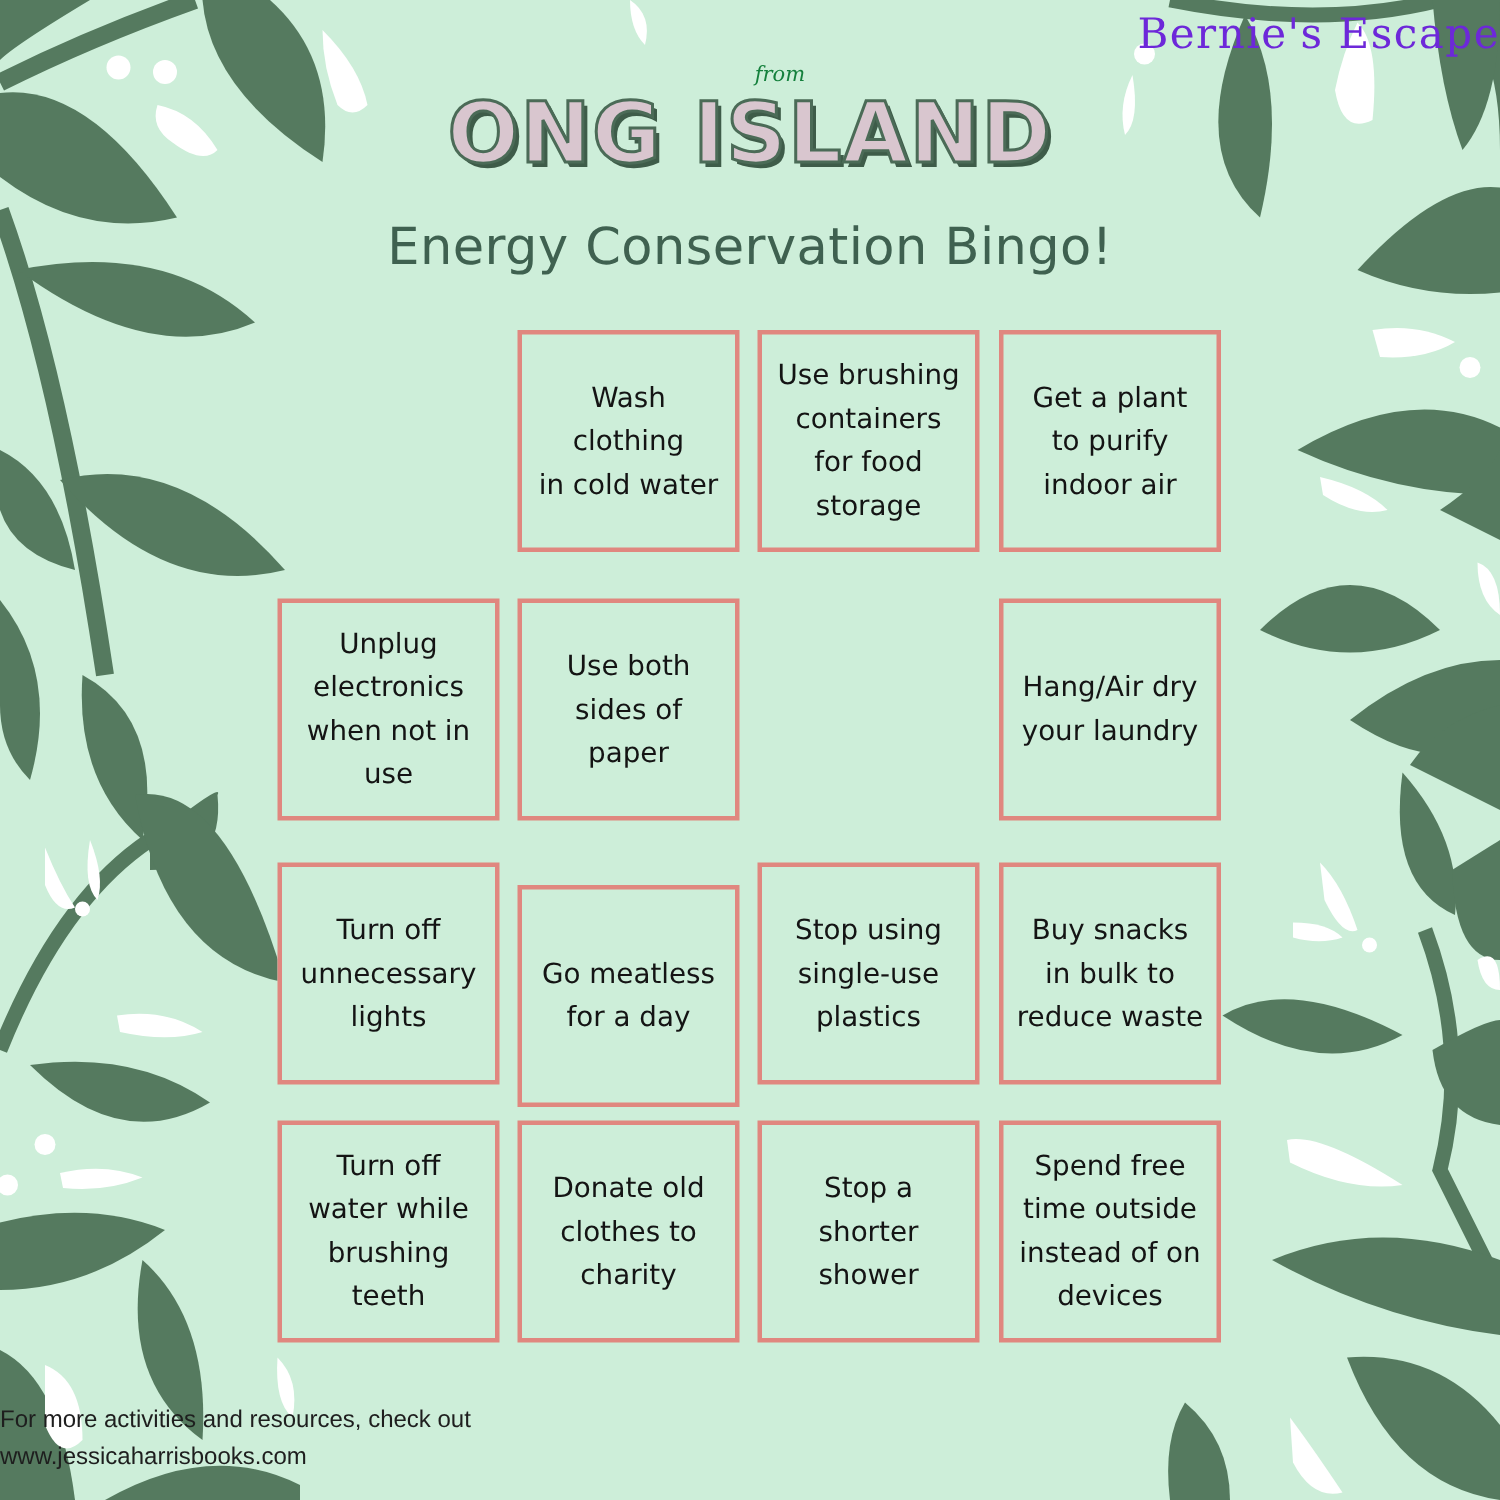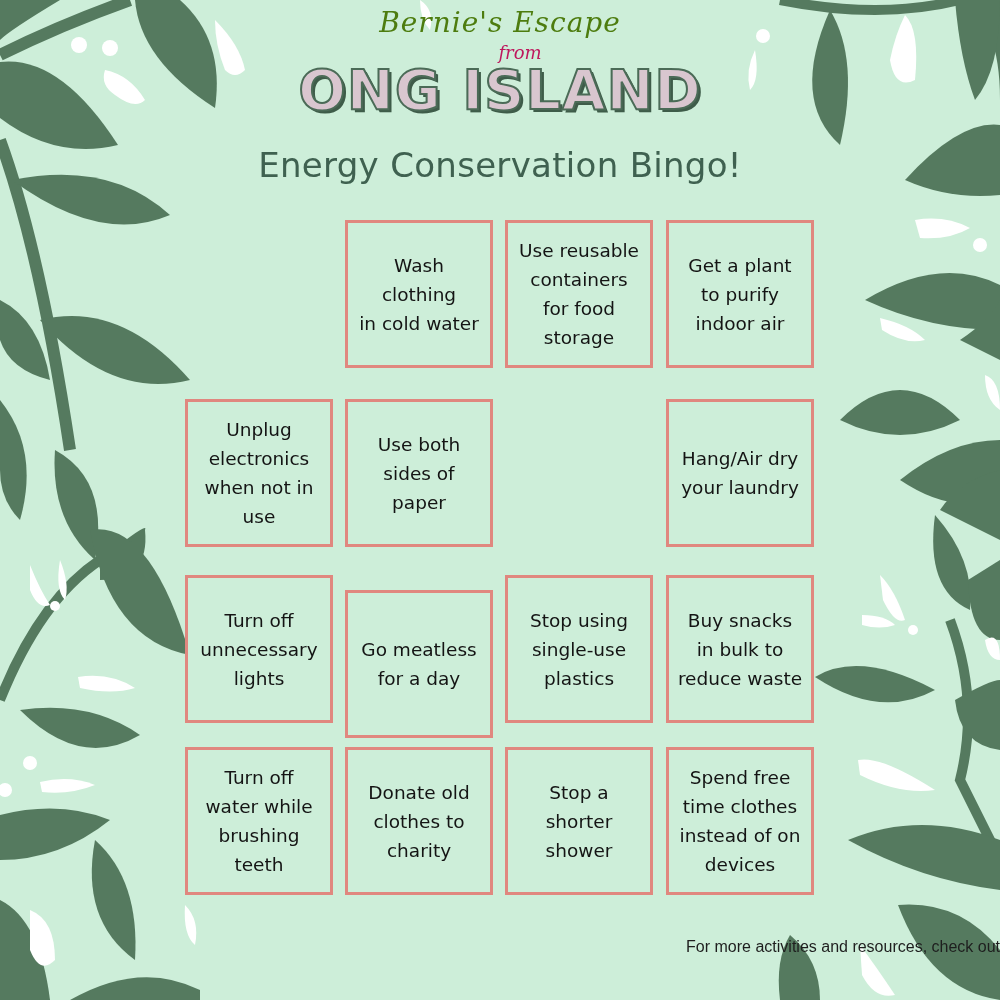--- a/index.html
+++ b/index.html
@@ -4,28 +4,28 @@
 <style>
   html, body { margin: 0; padding: 0; }
   body {
     width: 1000px; height: 1000px; overflow: hidden;
     background: #cdeed9; position: relative;
     font-family: "DejaVu Sans", sans-serif;
   }
   #decor { position: absolute; left: 0; top: 0; width: 1000px; height: 1000px; z-index: 0; }
   .layer { position: absolute; z-index: 1; }
   .brand-title {
-    left: 0; width: 1000px; top: 6px; text-align: center;
-    font-family: "DejaVu Serif", serif; font-style: italic;
-    color: #4d7c0f; font-size: 28px; letter-spacing: 1px;
+    left: 0; width: 1000px; top: 6px; text-align: right;
+    font-family: "DejaVu Serif", serif; 
+    color: #6d28d9; font-size: 28px; letter-spacing: 1px;
   }
   .brand-from {
     left: 0; width: 1000px; top: 42px; text-align: center;
     font-family: "DejaVu Serif", serif; font-style: italic;
-    color: #be185d; font-size: 18px; padding-left: 40px; box-sizing: border-box;
+    color: #15803d; font-size: 14px; padding-left: 40px; box-sizing: border-box;
   }
   .brand-island {
     left: 0; width: 1000px; top: 58px; text-align: center;
     font-family: "DejaVu Sans", sans-serif; font-weight: bold;
     font-size: 56px; letter-spacing: 1px; line-height: 64px;
     color: #d9c6cf;
     -webkit-text-stroke: 2px #4b6b57;
     text-shadow: 3px 3px 0 #3e5c49;
   }
   .page-title {
@@ -38,21 +38,21 @@
     position: absolute; width: 148px; height: 148px; box-sizing: border-box;
     border: 3px solid #e0877f; background: #cdeed9;
     display: flex; align-items: center; justify-content: center; text-align: center;
     padding: 4px;
   }
   .cell span {
     font-family: "DejaVu Sans", sans-serif; font-size: 18.5px; line-height: 29px;
     color: #141414; white-space: pre-line;
   }
   .footer {
-    left: 0; width: 1000px; top: 934px; text-align: right;
+    left: 0; width: 1000px; top: 934px; text-align: left;
     font-family: "Liberation Sans", sans-serif; font-size: 16px; line-height: 25px; color: #1e1e1e;
   }
 </style>
 </head>
 <body>
 
 <svg id="decor" viewBox="0 0 1000 1000" xmlns="http://www.w3.org/2000/svg">
   <g fill="#557a5f" stroke="none">
 
     <path d="M0 55 Q60 25 130 0" stroke="#557a5f" stroke-width="12" fill="none"></path>
@@ -133,21 +133,21 @@
 
 <div class="layer page-title">Energy Conservation Bingo!</div>
 
 <div class="layer grid">
   <div class="cell" style="left:160px;top:0">
       <span>Wash
 clothing
 in cold water</span>
     </div>
   <div class="cell" style="left:320px;top:0">
-      <span>Use reusable
+      <span>Use brushing
 containers
 for food
 storage</span>
     </div>
   <div class="cell" style="left:481px;top:0">
       <span>Get a plant
 to purify
 indoor air</span>
     </div>
 
@@ -198,21 +198,22 @@
 clothes to
 charity</span>
     </div>
   <div class="cell" style="left:320px;top:527px">
       <span>Stop a
 shorter
 shower</span>
     </div>
   <div class="cell" style="left:481px;top:527px">
       <span>Spend free
-time clothes
+time outside
 instead of on
 devices</span>
     </div>
 </div>
 
 <div class="layer footer">
   <div>For more activities and resources, check out</div>
+  <div>www.jessicaharrisbooks.com</div>
 </div>
 
 </body></html>

